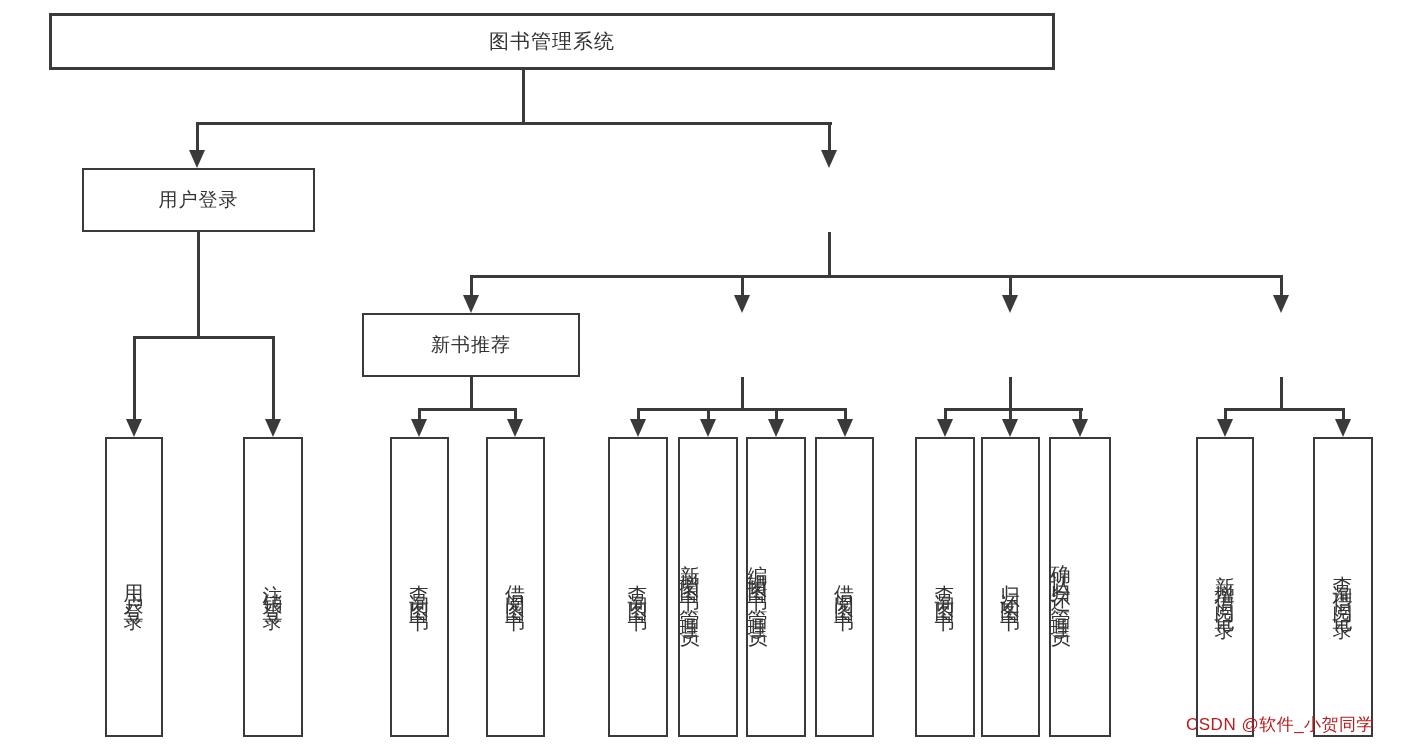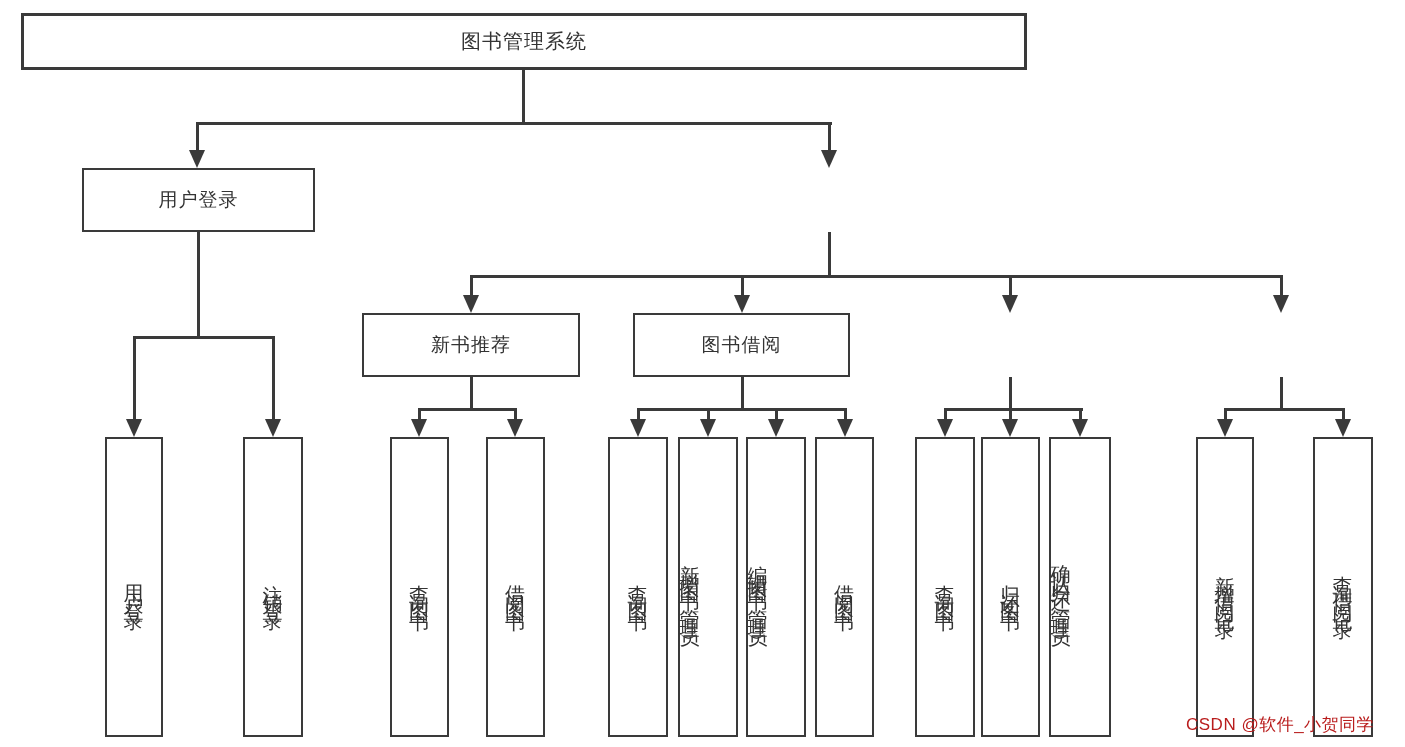--- a/index.html
+++ b/index.html
@@ -15,21 +15,21 @@
   .node {
     position: absolute;
     background: #ffffff;
     border: 2.5px solid #3a3a3a;
     color: #333333;
     display: flex;
     align-items: center;
     justify-content: center;
   }
   .hbox { font-size: 19px; letter-spacing: 1px; white-space: nowrap; }
-  .root { border-width: 3px; font-size: 20px; }
+  .root { border-width: 3px; font-size: 20px; margin-left: 28px; }
 
   .vbox { font-size: 20px; }
   .vtext { writing-mode: vertical-rl; text-orientation: mixed; letter-spacing: 9px; line-height: 1; }
   .vbox.long { justify-content: flex-start; padding-top: 5px; }
 
   .line { position: absolute; background: #3a3a3a; }
   .ahead {
     position: absolute; width: 0; height: 0;
     border-left: 8px solid transparent;
     border-right: 8px solid transparent;
@@ -110,23 +110,20 @@
 
   <div class="node hbox" style="left:82px; top:168px; width:233px; height:64px;">
     <span>用户登录</span>
   </div>
 
 
   <div class="node hbox" style="left:362px; top:313px; width:218px; height:64px;">
     <span>新书推荐</span>
   </div>
 
-  <div class="node hbox" style="left:633px; top:313px; width:217px; height:64px;">
-    <span>图书借阅</span>
-  </div>
 
 
 
   <div class="node vbox" style="left:105px; top:437px; width:58px; height:300px;">
     <span class="vtext">用户登录</span>
   </div>
 
   <div class="node vbox" style="left:243px; top:437px; width:60px; height:300px;">
     <span class="vtext">注销登录</span>
   </div>

